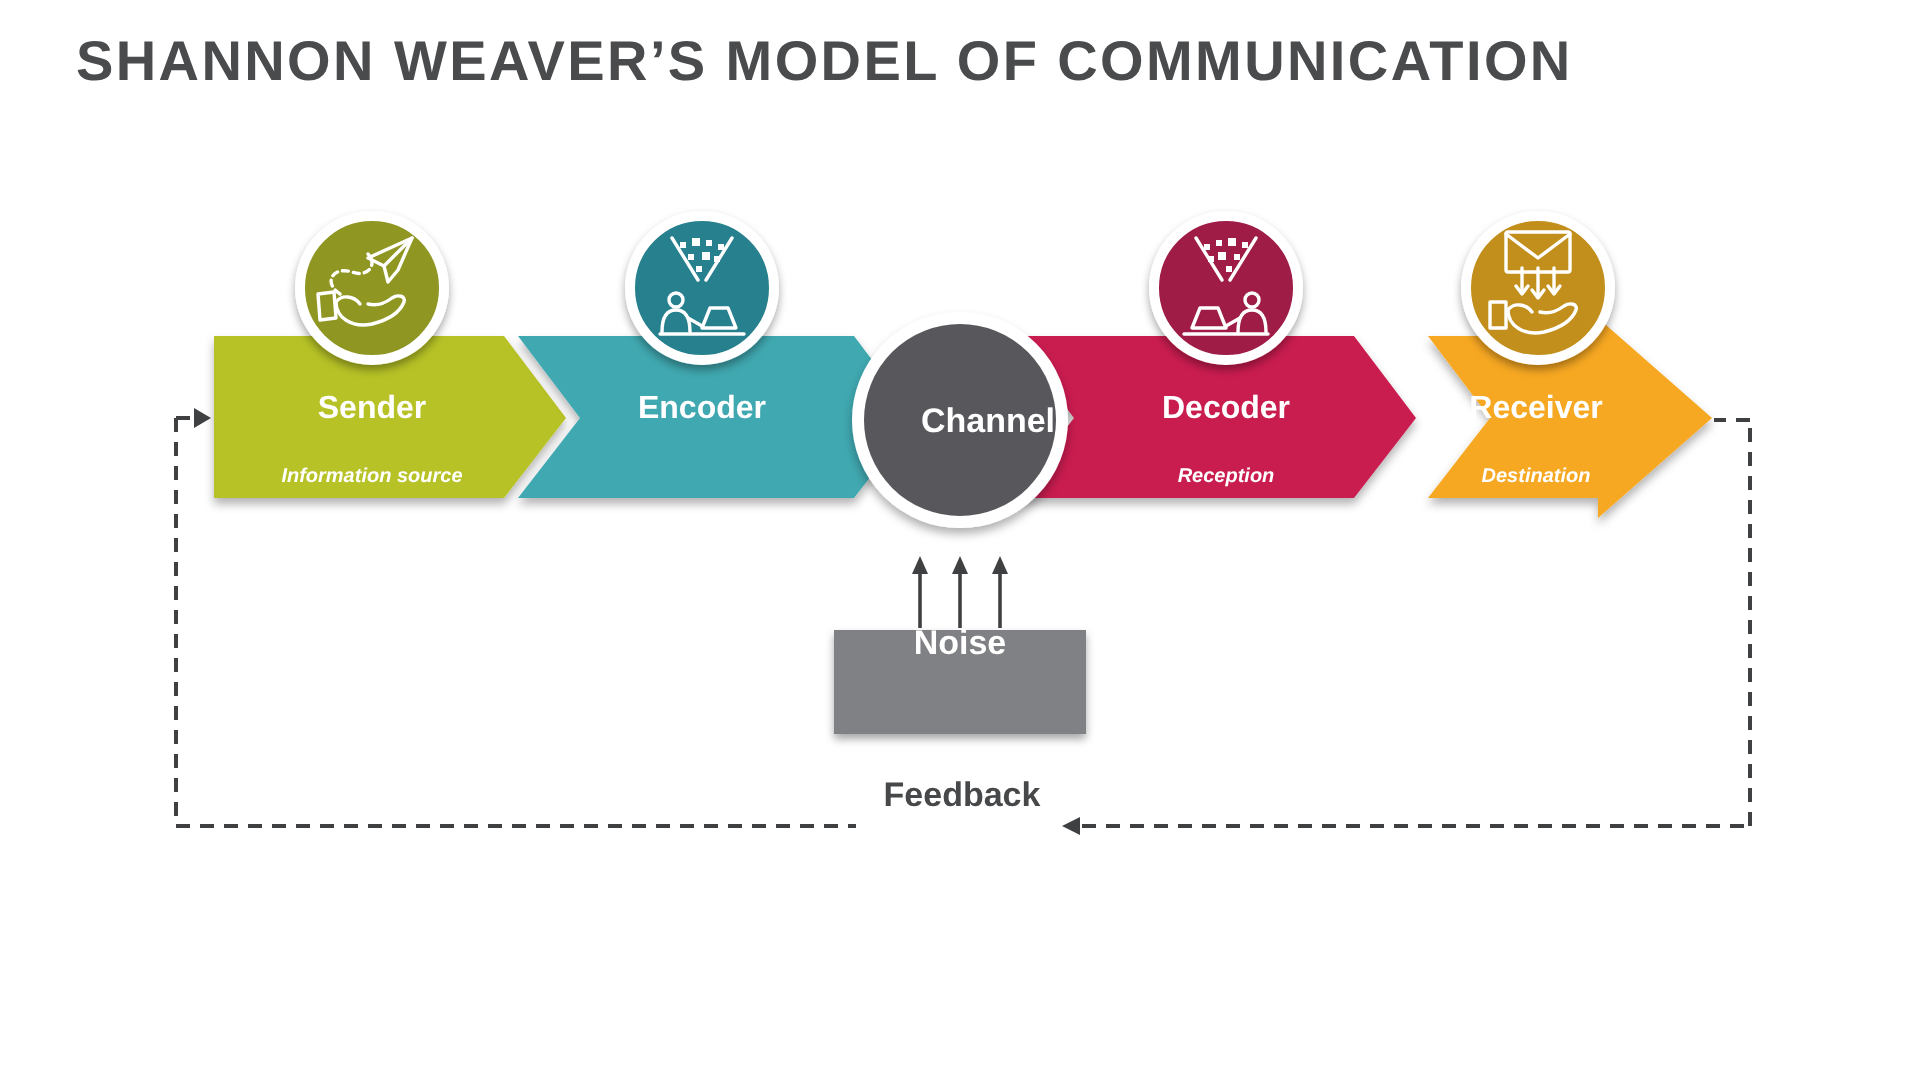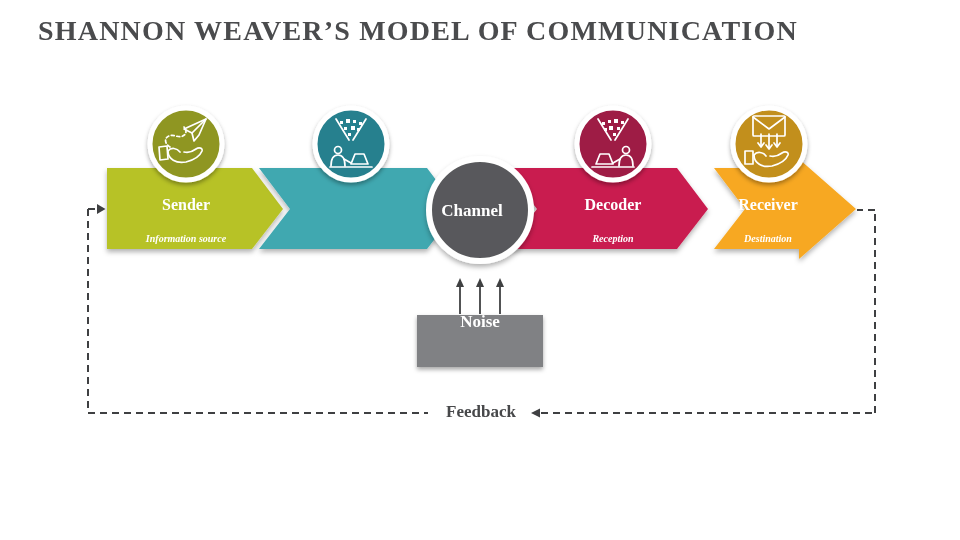--- a/index.html
+++ b/index.html
@@ -1,41 +1,41 @@
 <!DOCTYPE html>
 <html><head>
 <meta charset="utf-8">
 <style>
   html,body{margin:0;padding:0;background:#ffffff;}
   .slide{
     position:relative;width:960px;height:540px;background:#ffffff;
-    overflow:hidden;font-family:Liberation Serif, serif;
+    overflow:hidden;font-family:Liberation Sans, sans-serif;
   }
   .title{
     position:absolute;left:38px;top:15px;margin:0;
     font-size:28px;font-weight:bold;letter-spacing:1.2px;
     color:#4a4b4d;white-space:nowrap;
   }
   .diagram-svg{position:absolute;left:0;top:0;}
   .stage-label{
     position:absolute;width:170px;top:195px;text-align:center;color:#ffffff;
   }
   .stage-name{font-size:16px;font-weight:bold;line-height:20px;}
   .stage-sub{font-size:10px;font-weight:bold;font-style:italic;line-height:18px;margin-top:15px;}
   .channel-label{
-    position:absolute;left:412px;top:201px;width:120px;text-align:center;
+    position:absolute;left:434px;top:201px;width:120px;text-align:center;
     color:#ffffff;font-size:17px;font-weight:bold;
   }
   .noise-label{
     position:absolute;left:417px;top:296px;width:126px;height:52px;
     display:flex;align-items:center;justify-content:center;
     color:#ffffff;font-size:17px;font-weight:bold;
   }
   .feedback-label{
-    position:absolute;left:420px;top:402px;width:122px;text-align:center;
+    position:absolute;left:420px;top:388px;width:122px;text-align:center;
     color:#47484a;font-size:17px;font-weight:bold;
   }
   .label-sender{left:101px;}
   .label-encoder{left:266px;}
   .label-decoder{left:528px;}
   .label-receiver{left:683px;}
 </style>
 </head>
 <body>
 
@@ -160,20 +160,21 @@
       <path d="M97,204 L105.5,209 L97,214 Z"></path>
       <path d="M540,408.5 L531,413 L540,417.5 Z"></path>
     </g>
   </svg>
 
   <div class="stage-label label-sender">
     <div class="stage-name">Sender</div>
     <div class="stage-sub">Information source</div>
   </div>
   <div class="stage-label label-encoder">
+    <div class="stage-name">Encoder</div>
   </div>
   <div class="stage-label label-decoder">
     <div class="stage-name">Decoder</div>
     <div class="stage-sub">Reception</div>
   </div>
   <div class="stage-label label-receiver">
     <div class="stage-name">Receiver</div>
     <div class="stage-sub">Destination</div>
   </div>
 

